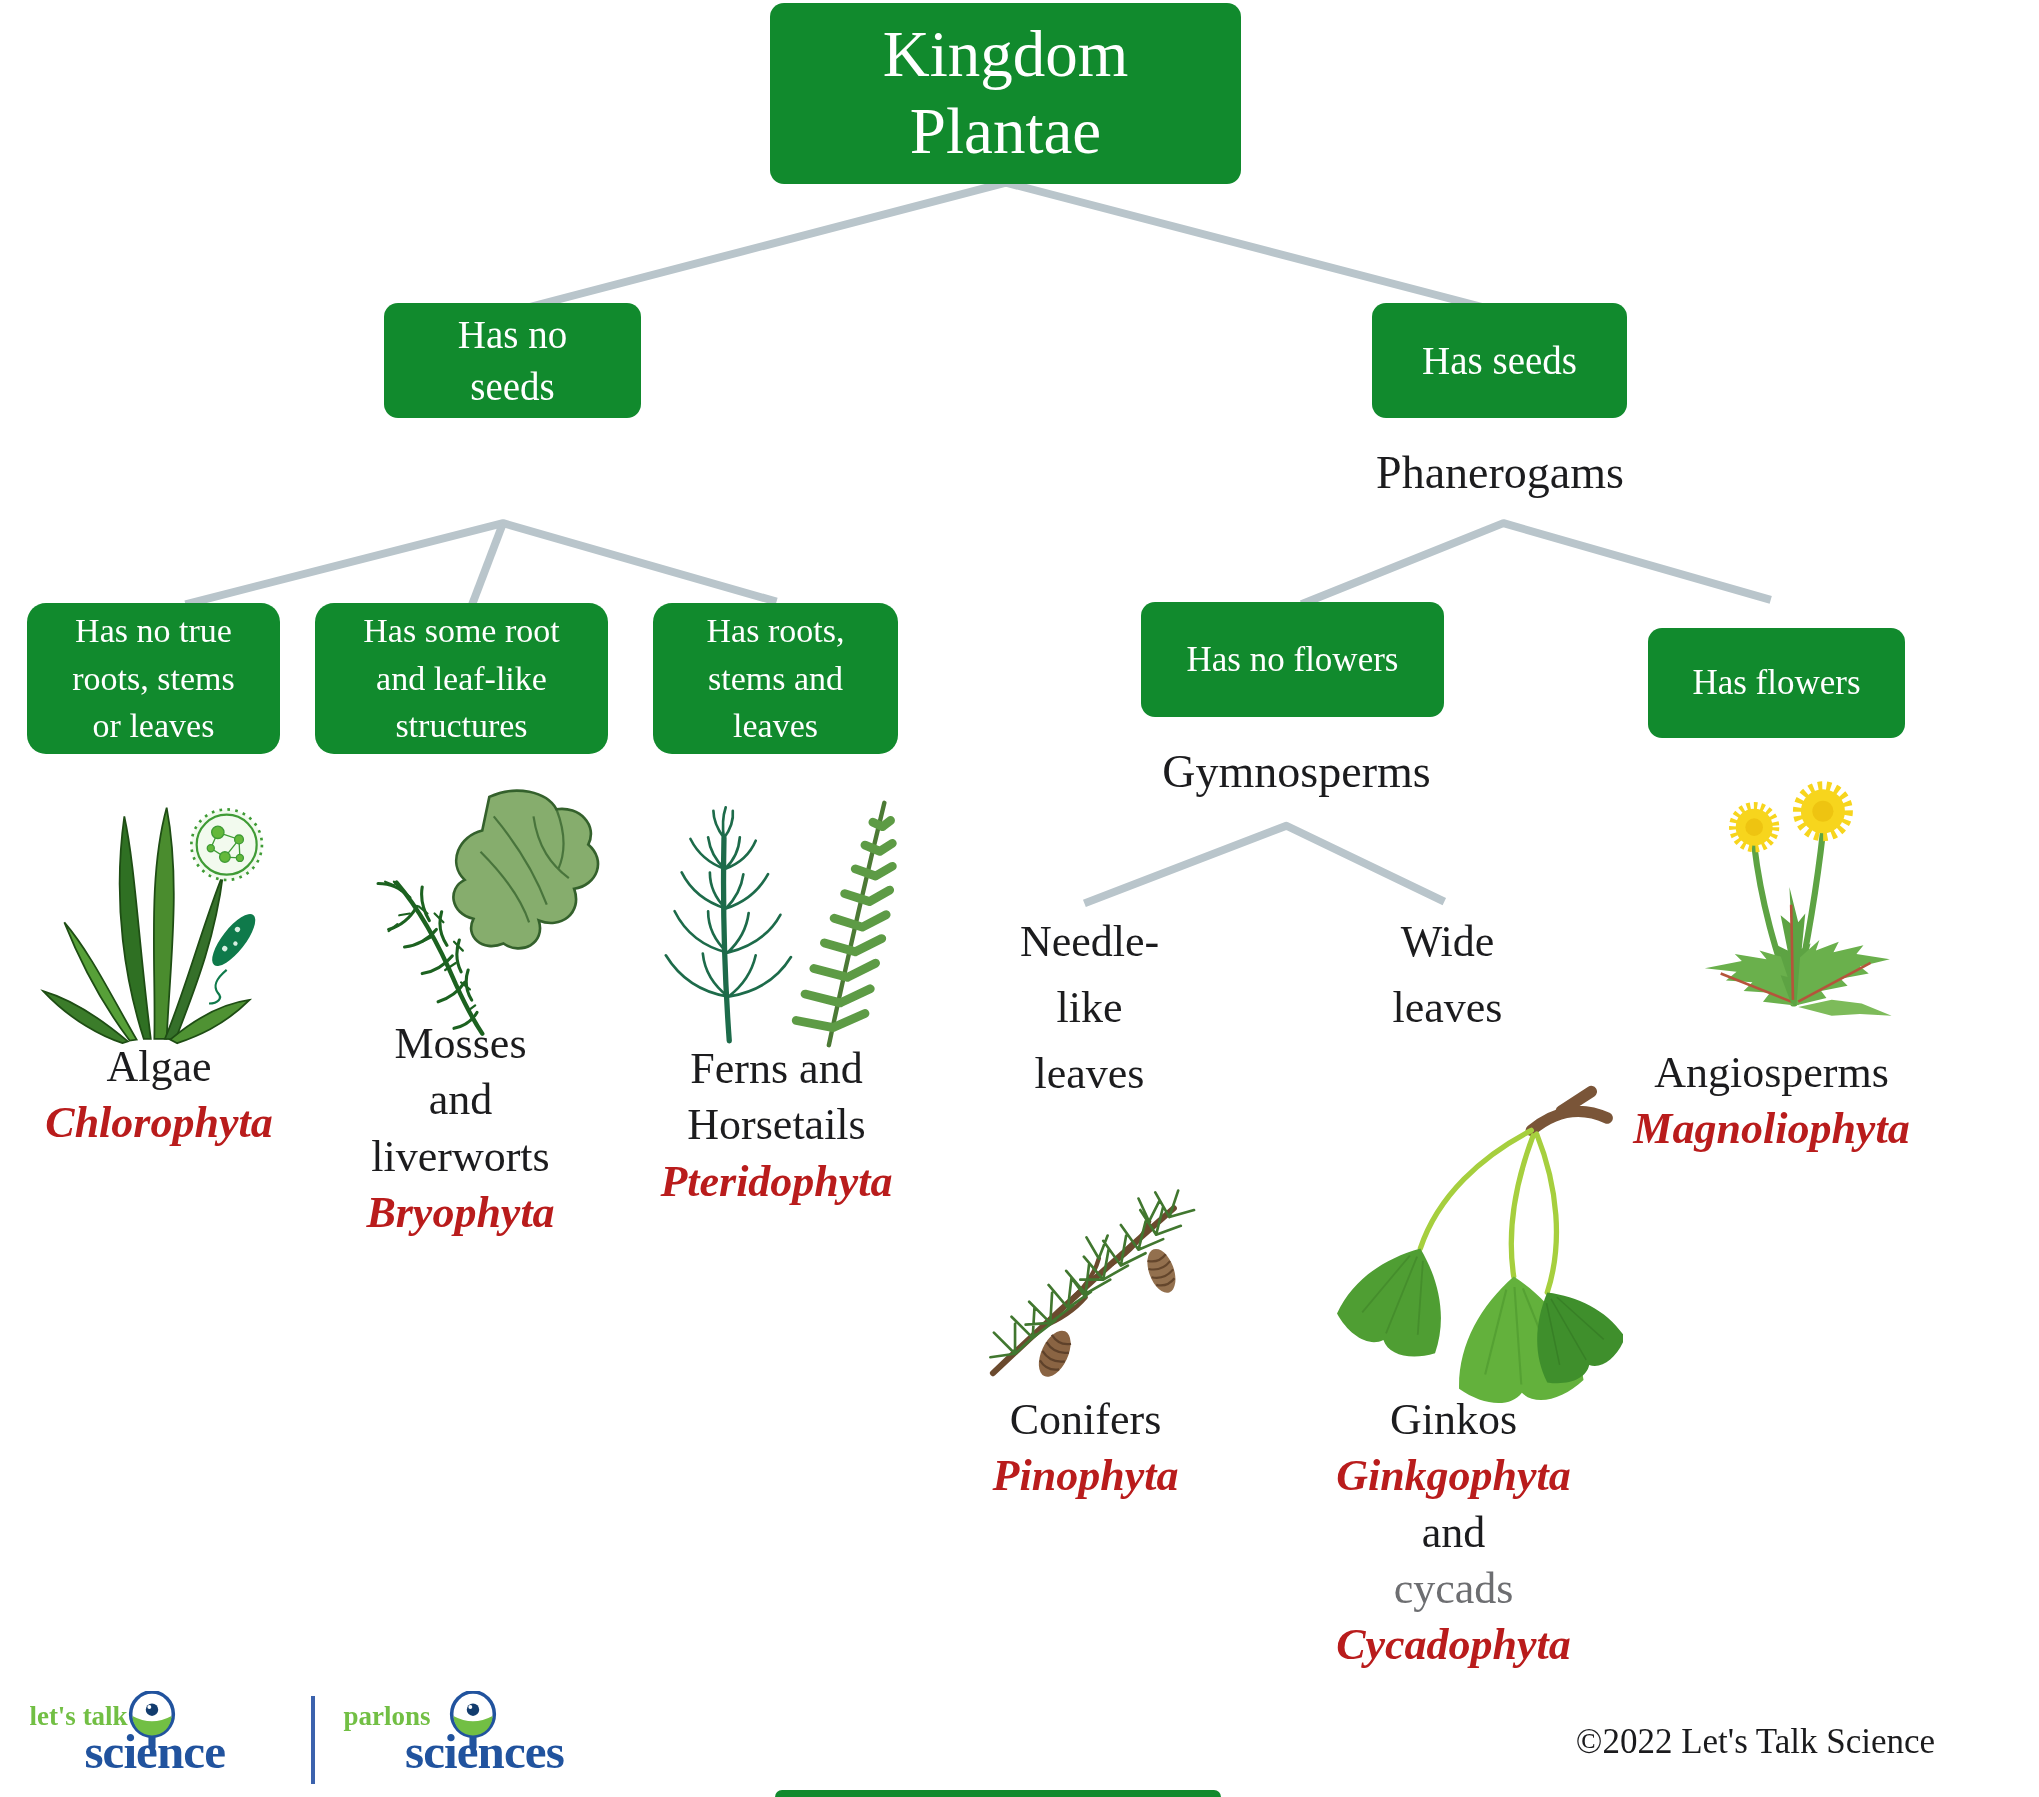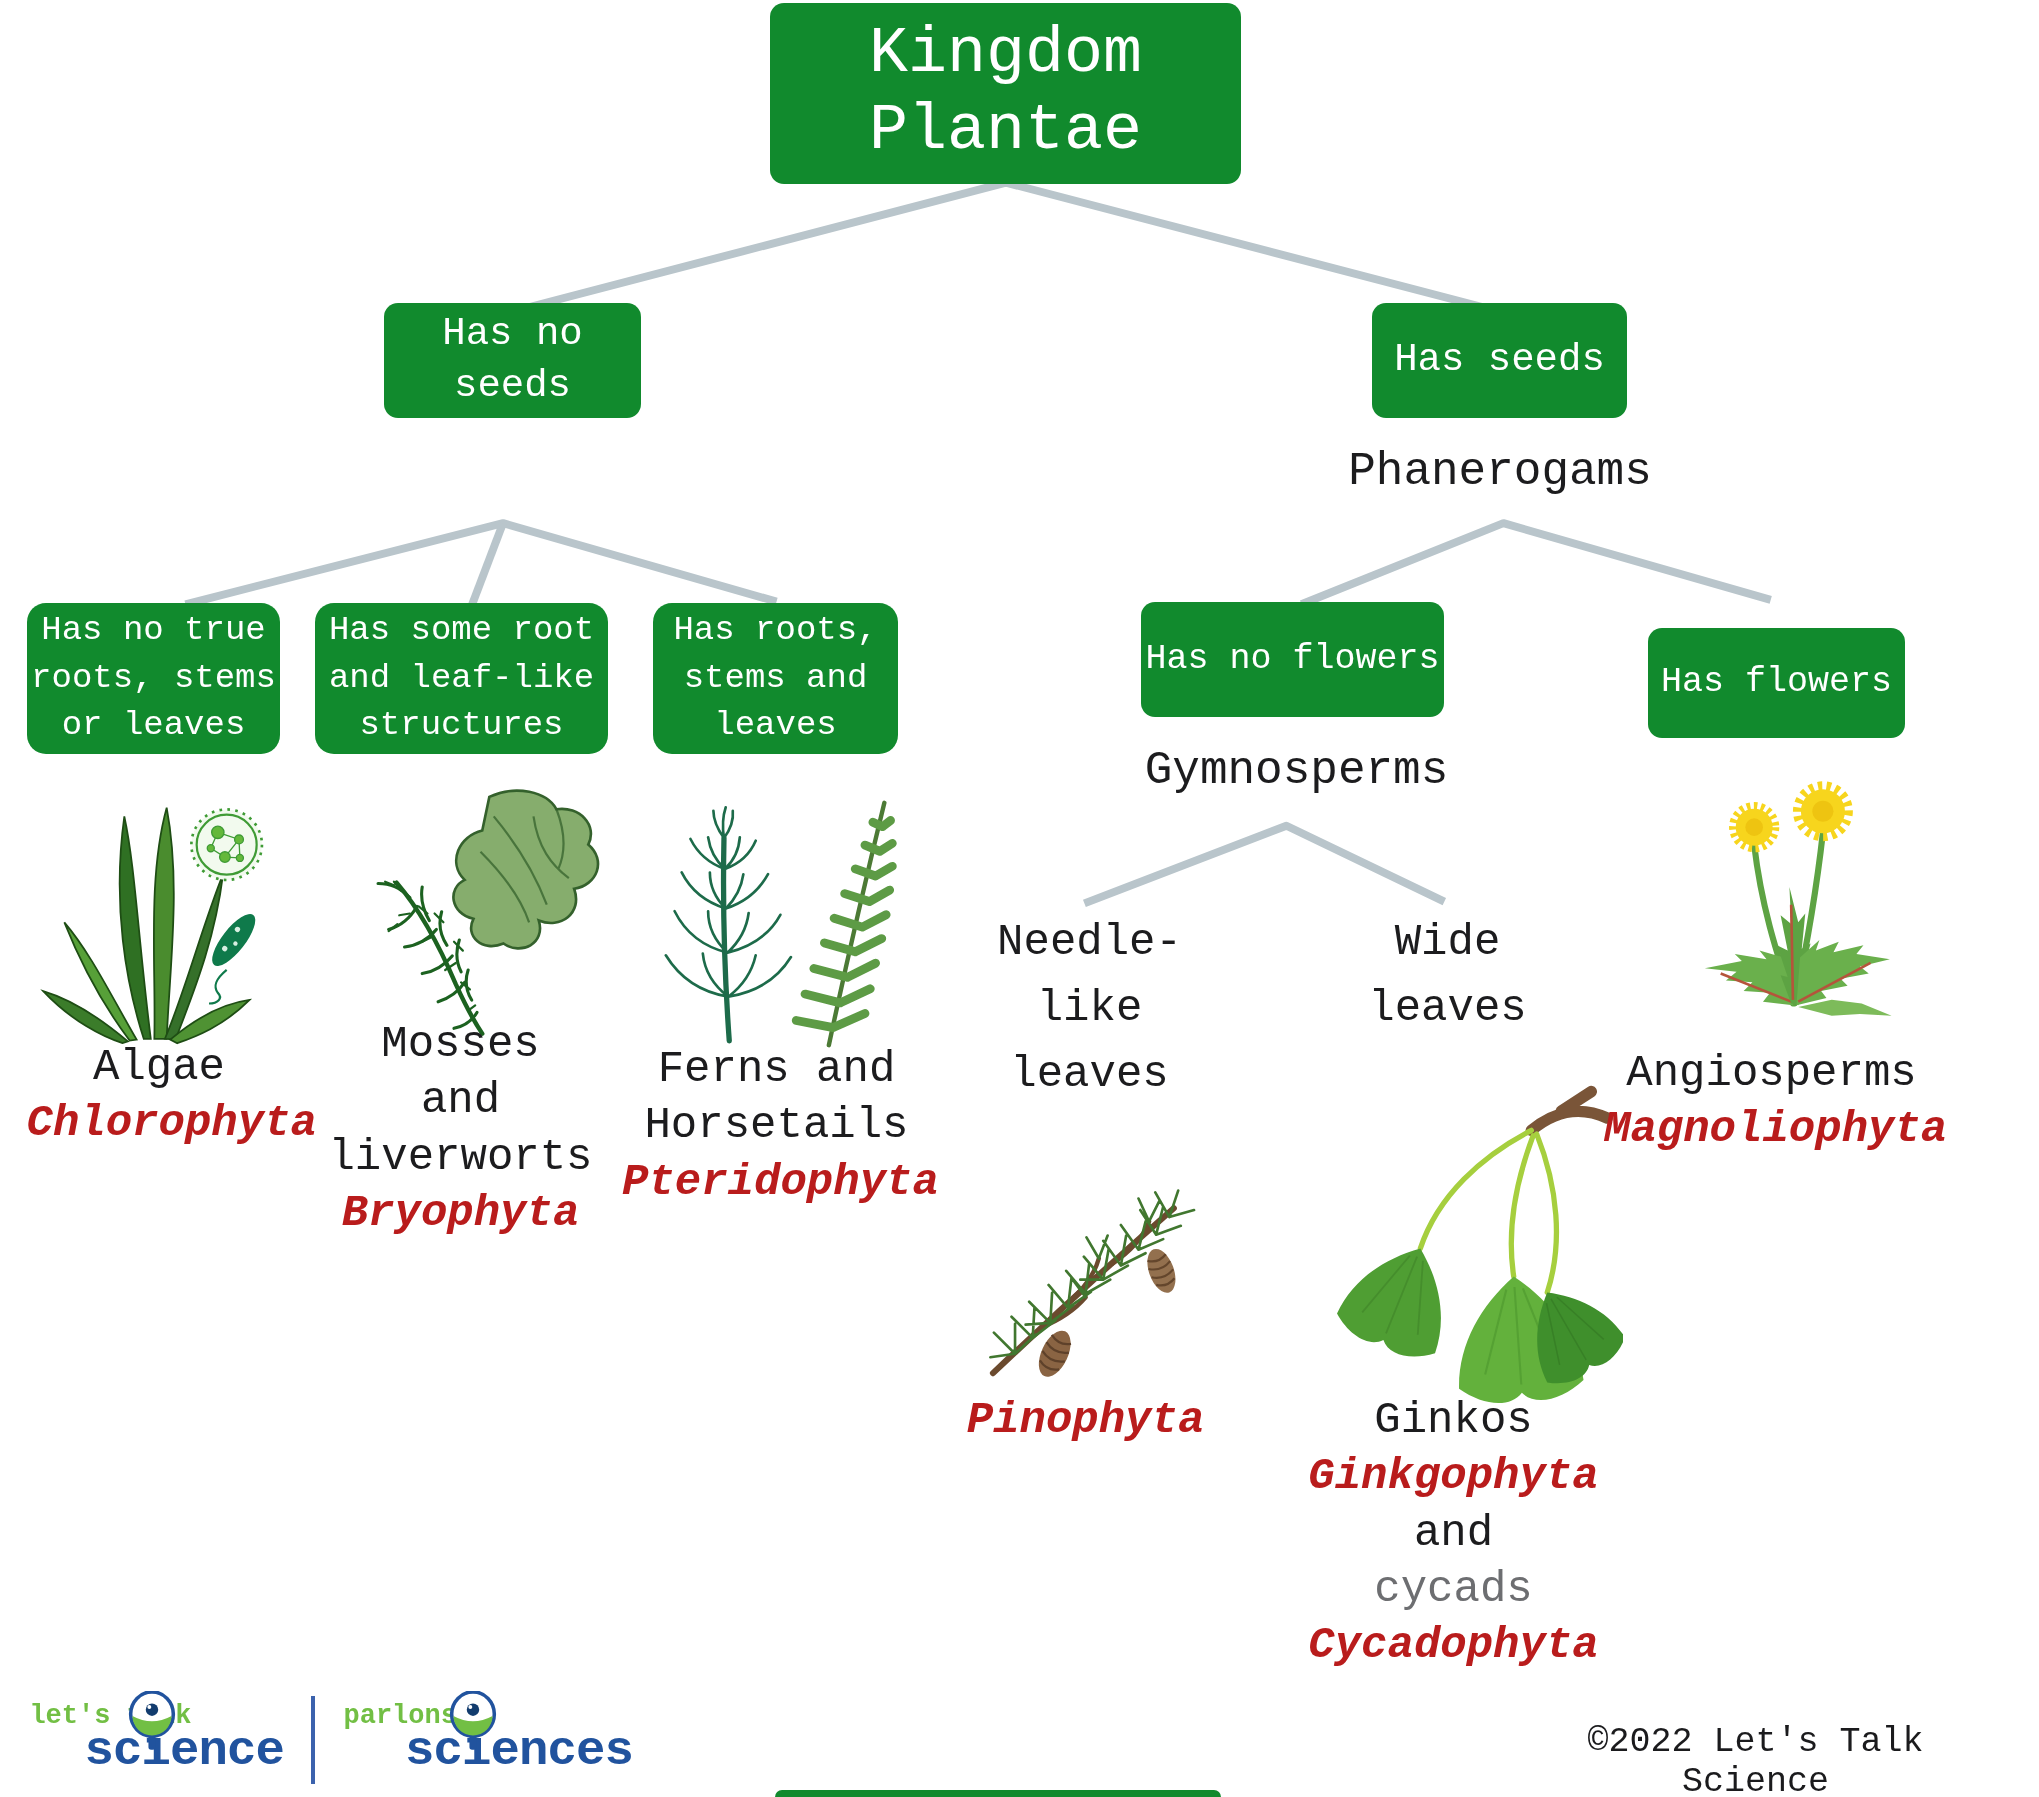--- a/index.html
+++ b/index.html
@@ -1,17 +1,17 @@
 <!DOCTYPE html>
 <html style="font-size:14px"><head>
 <meta charset="utf-8">
 <style>
   html,body{margin:0;padding:0;background:#ffffff;}
   #canvas{position:relative;width:2040px;height:1797px;background:#ffffff;overflow:hidden;
-          font-family:Liberation Mono, monospace;}
+          font-family:Liberation Serif, serif;}
   .node{position:absolute;background:#118a2d;color:#ffffff;border-radius:14px;
         display:flex;align-items:center;justify-content:center;text-align:center;}
   .pre{white-space:pre-line;}
   .root-node{font-size:65px;line-height:1.18;}
   .lvl2{font-size:39px;line-height:1.32;}
   .lvl3{font-size:34px;line-height:1.4;border-radius:19px;}
   .lvl3b{font-size:35px;line-height:1.3;}
   .grp{position:absolute;font-size:46px;color:#1c1c1e;text-align:center;}
   .trait{position:absolute;font-size:44px;line-height:1.5;color:#1c1c1e;text-align:center;white-space:pre-line;}
   .nameblock{position:absolute;text-align:center;font-size:44px;line-height:1.28;color:#1c1c1e;}
@@ -211,20 +211,21 @@
     <div class="latin">Bryophyta</div>
   </div>
 
   <div class="nameblock" style="left:622px;top:1041px;width:309px">
     <div class="pre">Ferns and
 Horsetails</div>
     <div class="latin">Pteridophyta</div>
   </div>
 
   <div class="nameblock" style="left:953px;top:1392px;width:265px">
+    <div>Conifers</div>
     <div class="latin">Pinophyta</div>
   </div>
 
   <div class="nameblock" style="left:1286px;top:1392px;width:335px">
     <div>Ginkos</div>
     <div class="latin">Ginkgophyta</div>
     <div>and</div>
     <div class="cycads">cycads</div>
     <div class="latin">Cycadophyta</div>
   </div>

